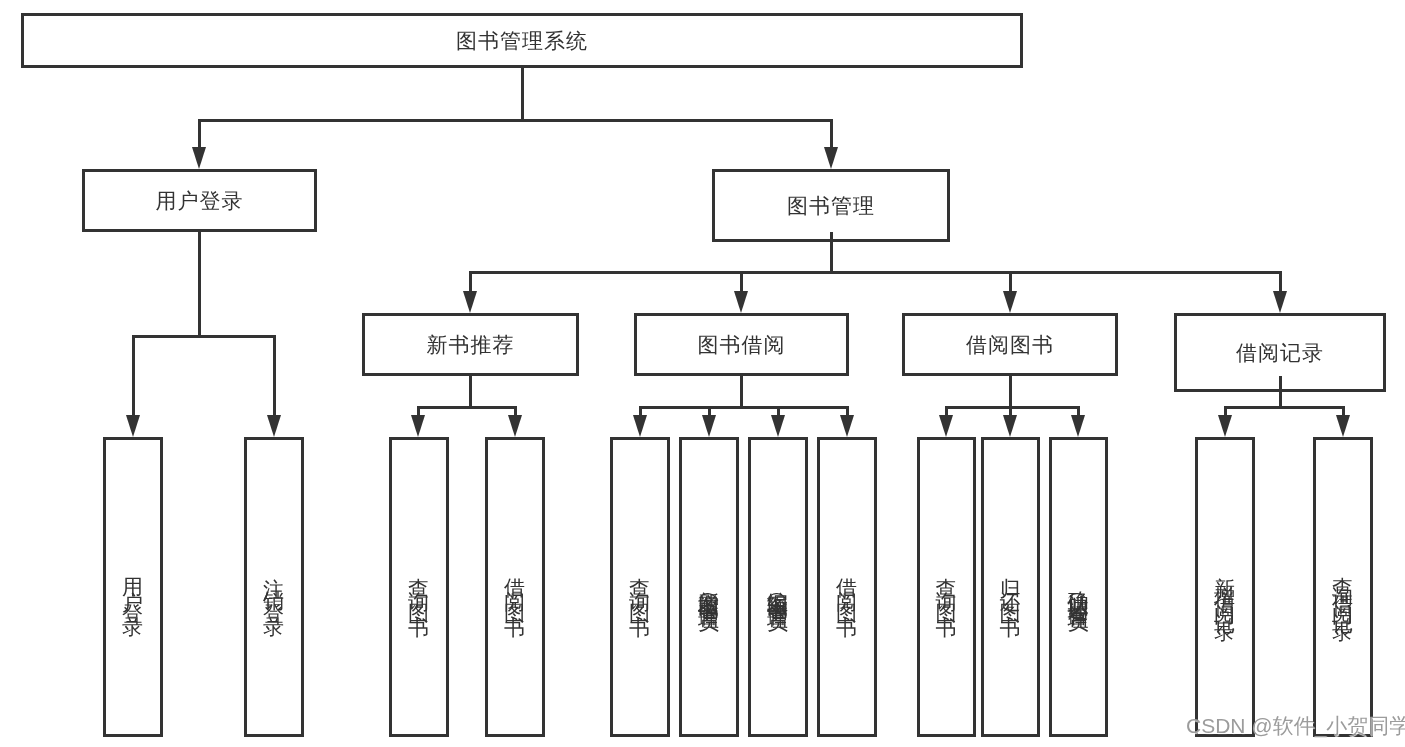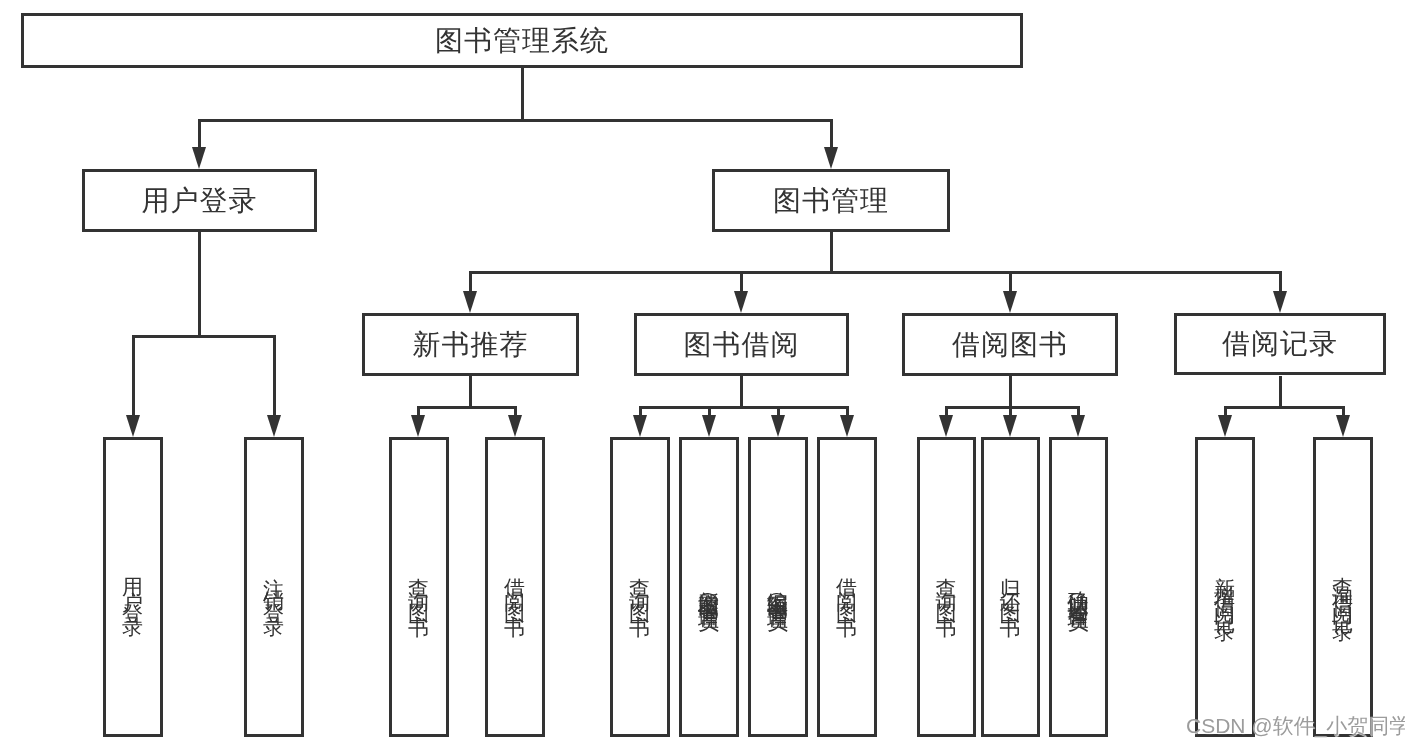--- a/index.html
+++ b/index.html
@@ -14,21 +14,21 @@
 
   
   .hbox{
     position:absolute;
     box-sizing:border-box;
     border:3px solid #333333;
     background:#ffffff;
     display:flex;align-items:center;justify-content:center;
   }
   .hlabel{
-    font-size:28px;
+    font-size:21px;
     letter-spacing:1px;
     color:#333333;
     white-space:nowrap;
   }
 
   
   .vbox{
     position:absolute;
     top:437px;height:300px;width:60px;
     box-sizing:border-box;
@@ -78,21 +78,21 @@
   <div class="ln" style="left:520.5px;top:68px;width:3px;height:51px"></div>
   <div class="ln" style="left:197.5px;top:119px;width:635px;height:3px"></div>
   <div class="ln" style="left:197.5px;top:119px;width:3px;height:32px"></div>
   <div class="ln" style="left:829.5px;top:119px;width:3px;height:32px"></div>
   <div class="arr" style="left:192px;top:147px"></div>
   <div class="arr" style="left:824px;top:147px"></div>
 
   <div class="hbox" style="left:82px;top:169px;width:235px;height:63px">
     <span class="hlabel">用户登录</span>
   </div>
-  <div class="hbox" style="left:712px;top:169px;width:238px;height:63px">
+  <div class="hbox" style="left:712px;top:169px;width:238px;height:73px">
     <span class="hlabel">图书管理</span>
   </div>
 
   <div class="ln" style="left:197.5px;top:232px;width:3px;height:103px"></div>
   <div class="ln" style="left:131.5px;top:335px;width:144px;height:3px"></div>
   <div class="ln" style="left:131.5px;top:335px;width:3px;height:82px"></div>
   <div class="ln" style="left:272.5px;top:335px;width:3px;height:82px"></div>
   <div class="arr" style="left:126px;top:415px"></div>
   <div class="arr" style="left:267px;top:415px"></div>
 
@@ -109,21 +109,21 @@
 
   <div class="hbox" style="left:362px;top:313px;width:217px;height:63px">
     <span class="hlabel">新书推荐</span>
   </div>
   <div class="hbox" style="left:634px;top:313px;width:215px;height:63px">
     <span class="hlabel">图书借阅</span>
   </div>
   <div class="hbox" style="left:902px;top:313px;width:216px;height:63px">
     <span class="hlabel">借阅图书</span>
   </div>
-  <div class="hbox" style="left:1174px;top:313px;width:212px;height:62px">
+  <div class="hbox" style="left:1174px;top:313px;width:212px;height:79px">
     <span class="hlabel">借阅记录</span>
   </div>
 
   <div class="ln" style="left:469px;top:376px;width:3px;height:32px"></div>
   <div class="ln" style="left:417px;top:406px;width:100px;height:3px"></div>
   <div class="ln" style="left:417px;top:406px;width:3px;height:13px"></div>
   <div class="ln" style="left:513.5px;top:406px;width:3px;height:13px"></div>
   <div class="arr" style="left:411px;top:415px"></div>
   <div class="arr" style="left:508px;top:415px"></div>
 

